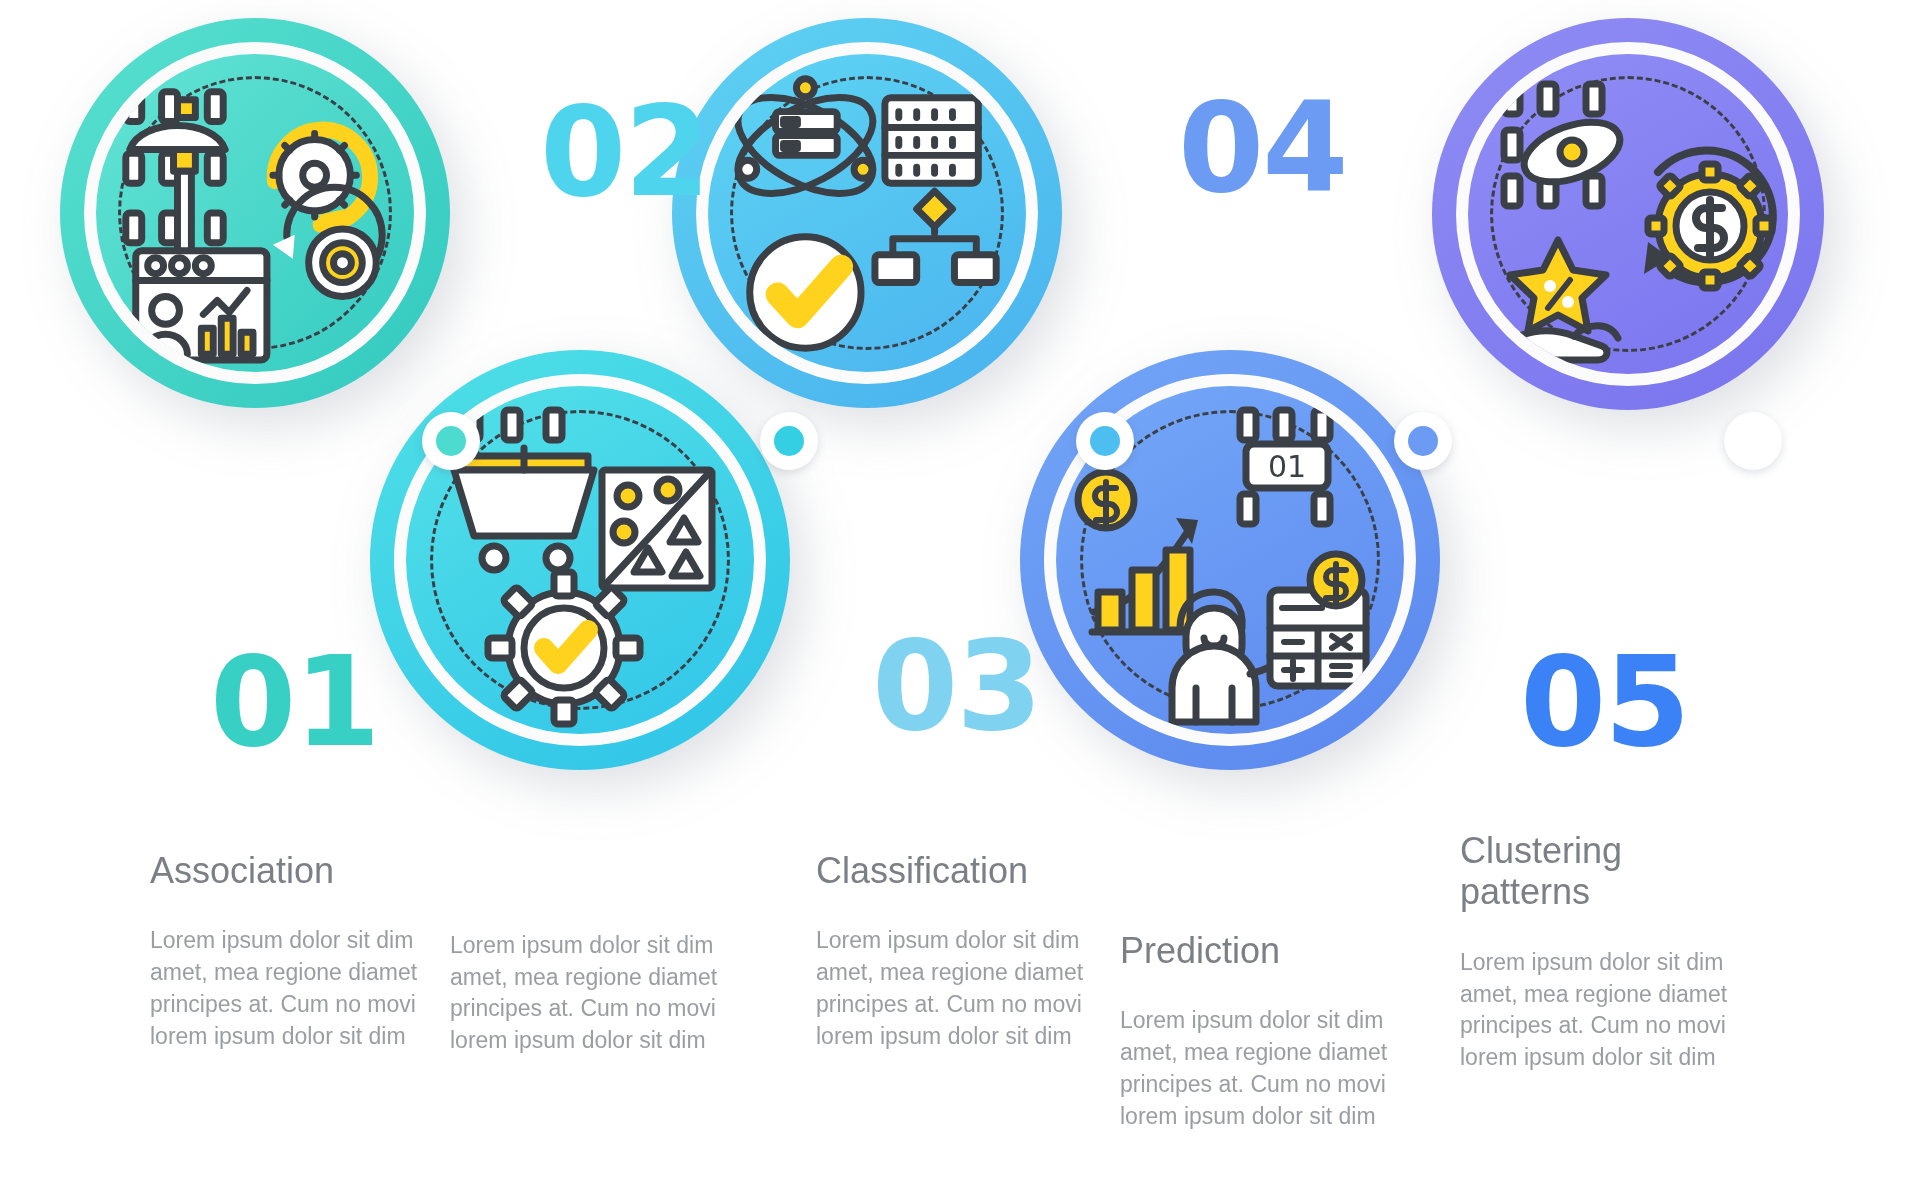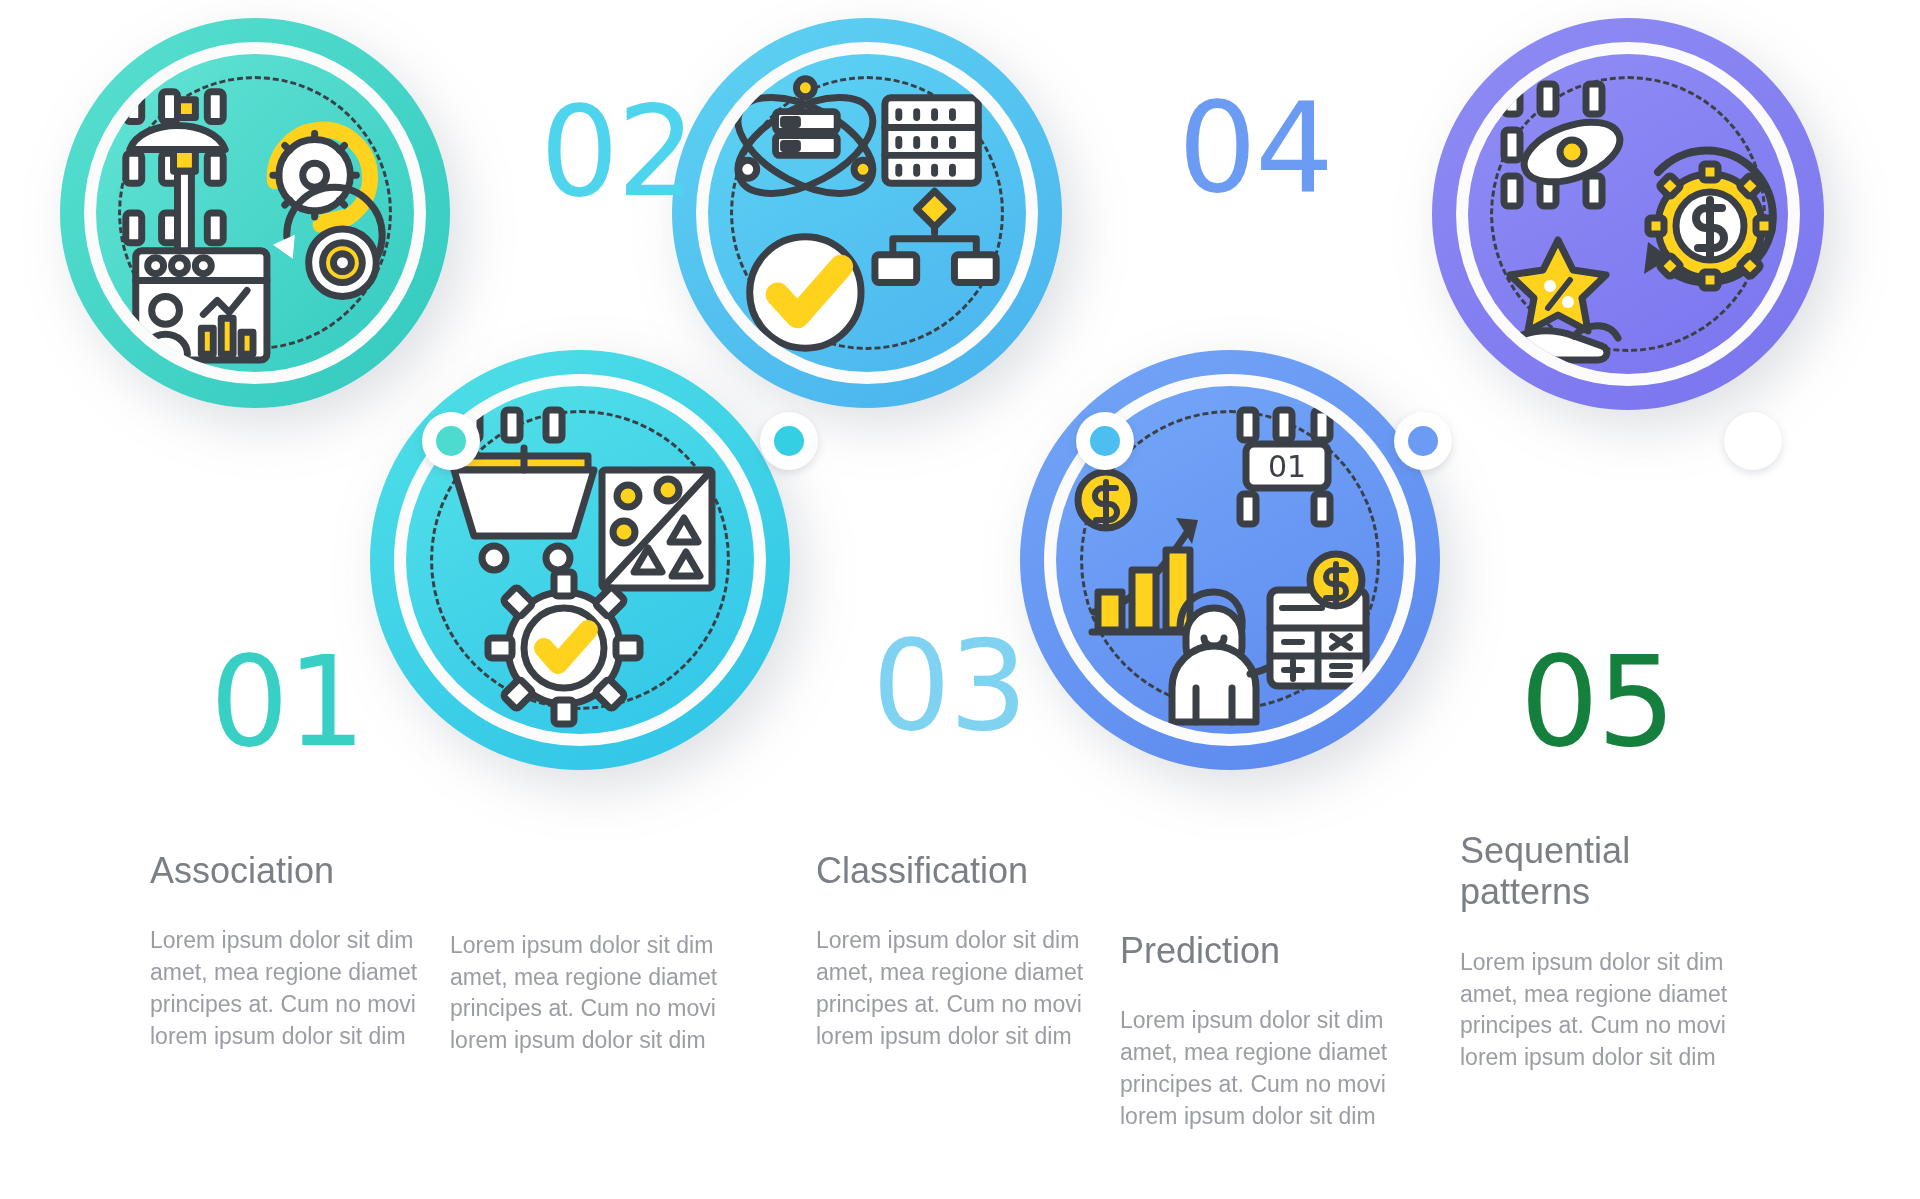--- a/index.html
+++ b/index.html
@@ -50,21 +50,21 @@
     z-index:40;
   }
   .knob i{
     display:block;width:30px;height:30px;border-radius:50%;
   }
 
   
   .num{
     position:absolute;
     font-size:124px;
-    font-weight:400;
+    font-weight:700;
     letter-spacing:-2px;
     line-height:1;
     z-index:30;
     font-family:"DejaVu Sans", sans-serif;
   }
 
   
   .col{position:absolute;z-index:25;}
   .col .title{
     font-size:36px;
@@ -374,21 +374,21 @@
           <path class="ln" style="stroke-width:6;" d="M12 36 h40"></path>
           <circle class="lny" cx="66" cy="8" r="26"></circle>
           <path class="ln" style="stroke-width:6;" d="M76 -2 h-13 a7 7 0 0 0 0 14 h6 a7 7 0 0 1 0 14 h-13 M66 -8 v38"></path>
         </g>
       </svg>
     </div>
   </div>
 
   <div class="num" style="left:872px;top:624px;color:#7fd3f0;">03</div>
 
-  <div class="num" style="left:1520px;top:640px;color:#15803d;">05</div>
+  <div class="num" style="left:1520px;top:640px;color:#3b82f6;">05</div>
 
   <div class="knob" style="left:422px;top:412px;">
     <i style="background:#4ddbd0;"></i>
   </div>
   <div class="knob" style="left:760px;top:412px;">
     <i style="background:#35cfe3;"></i>
   </div>
   <div class="knob" style="left:1076px;top:412px;">
     <i style="background:#4cbef0;"></i>
   </div>
@@ -424,21 +424,21 @@
 
   <div class="col" style="left:1120px;top:930px;width:312px;">
     <div class="title">Prediction</div>
     <div class="body">Lorem ipsum dolor sit dim
 amet, mea regione diamet
 principes at. Cum no movi
 lorem ipsum dolor sit dim</div>
   </div>
 
   <div class="col" style="left:1460px;top:830px;width:330px;">
-    <div class="title">Sequential
+    <div class="title">Clustering
 patterns</div>
     <div class="body">Lorem ipsum dolor sit dim
 amet, mea regione diamet
 principes at. Cum no movi
 lorem ipsum dolor sit dim</div>
   </div>
 
 </div>
 
 </body></html>

